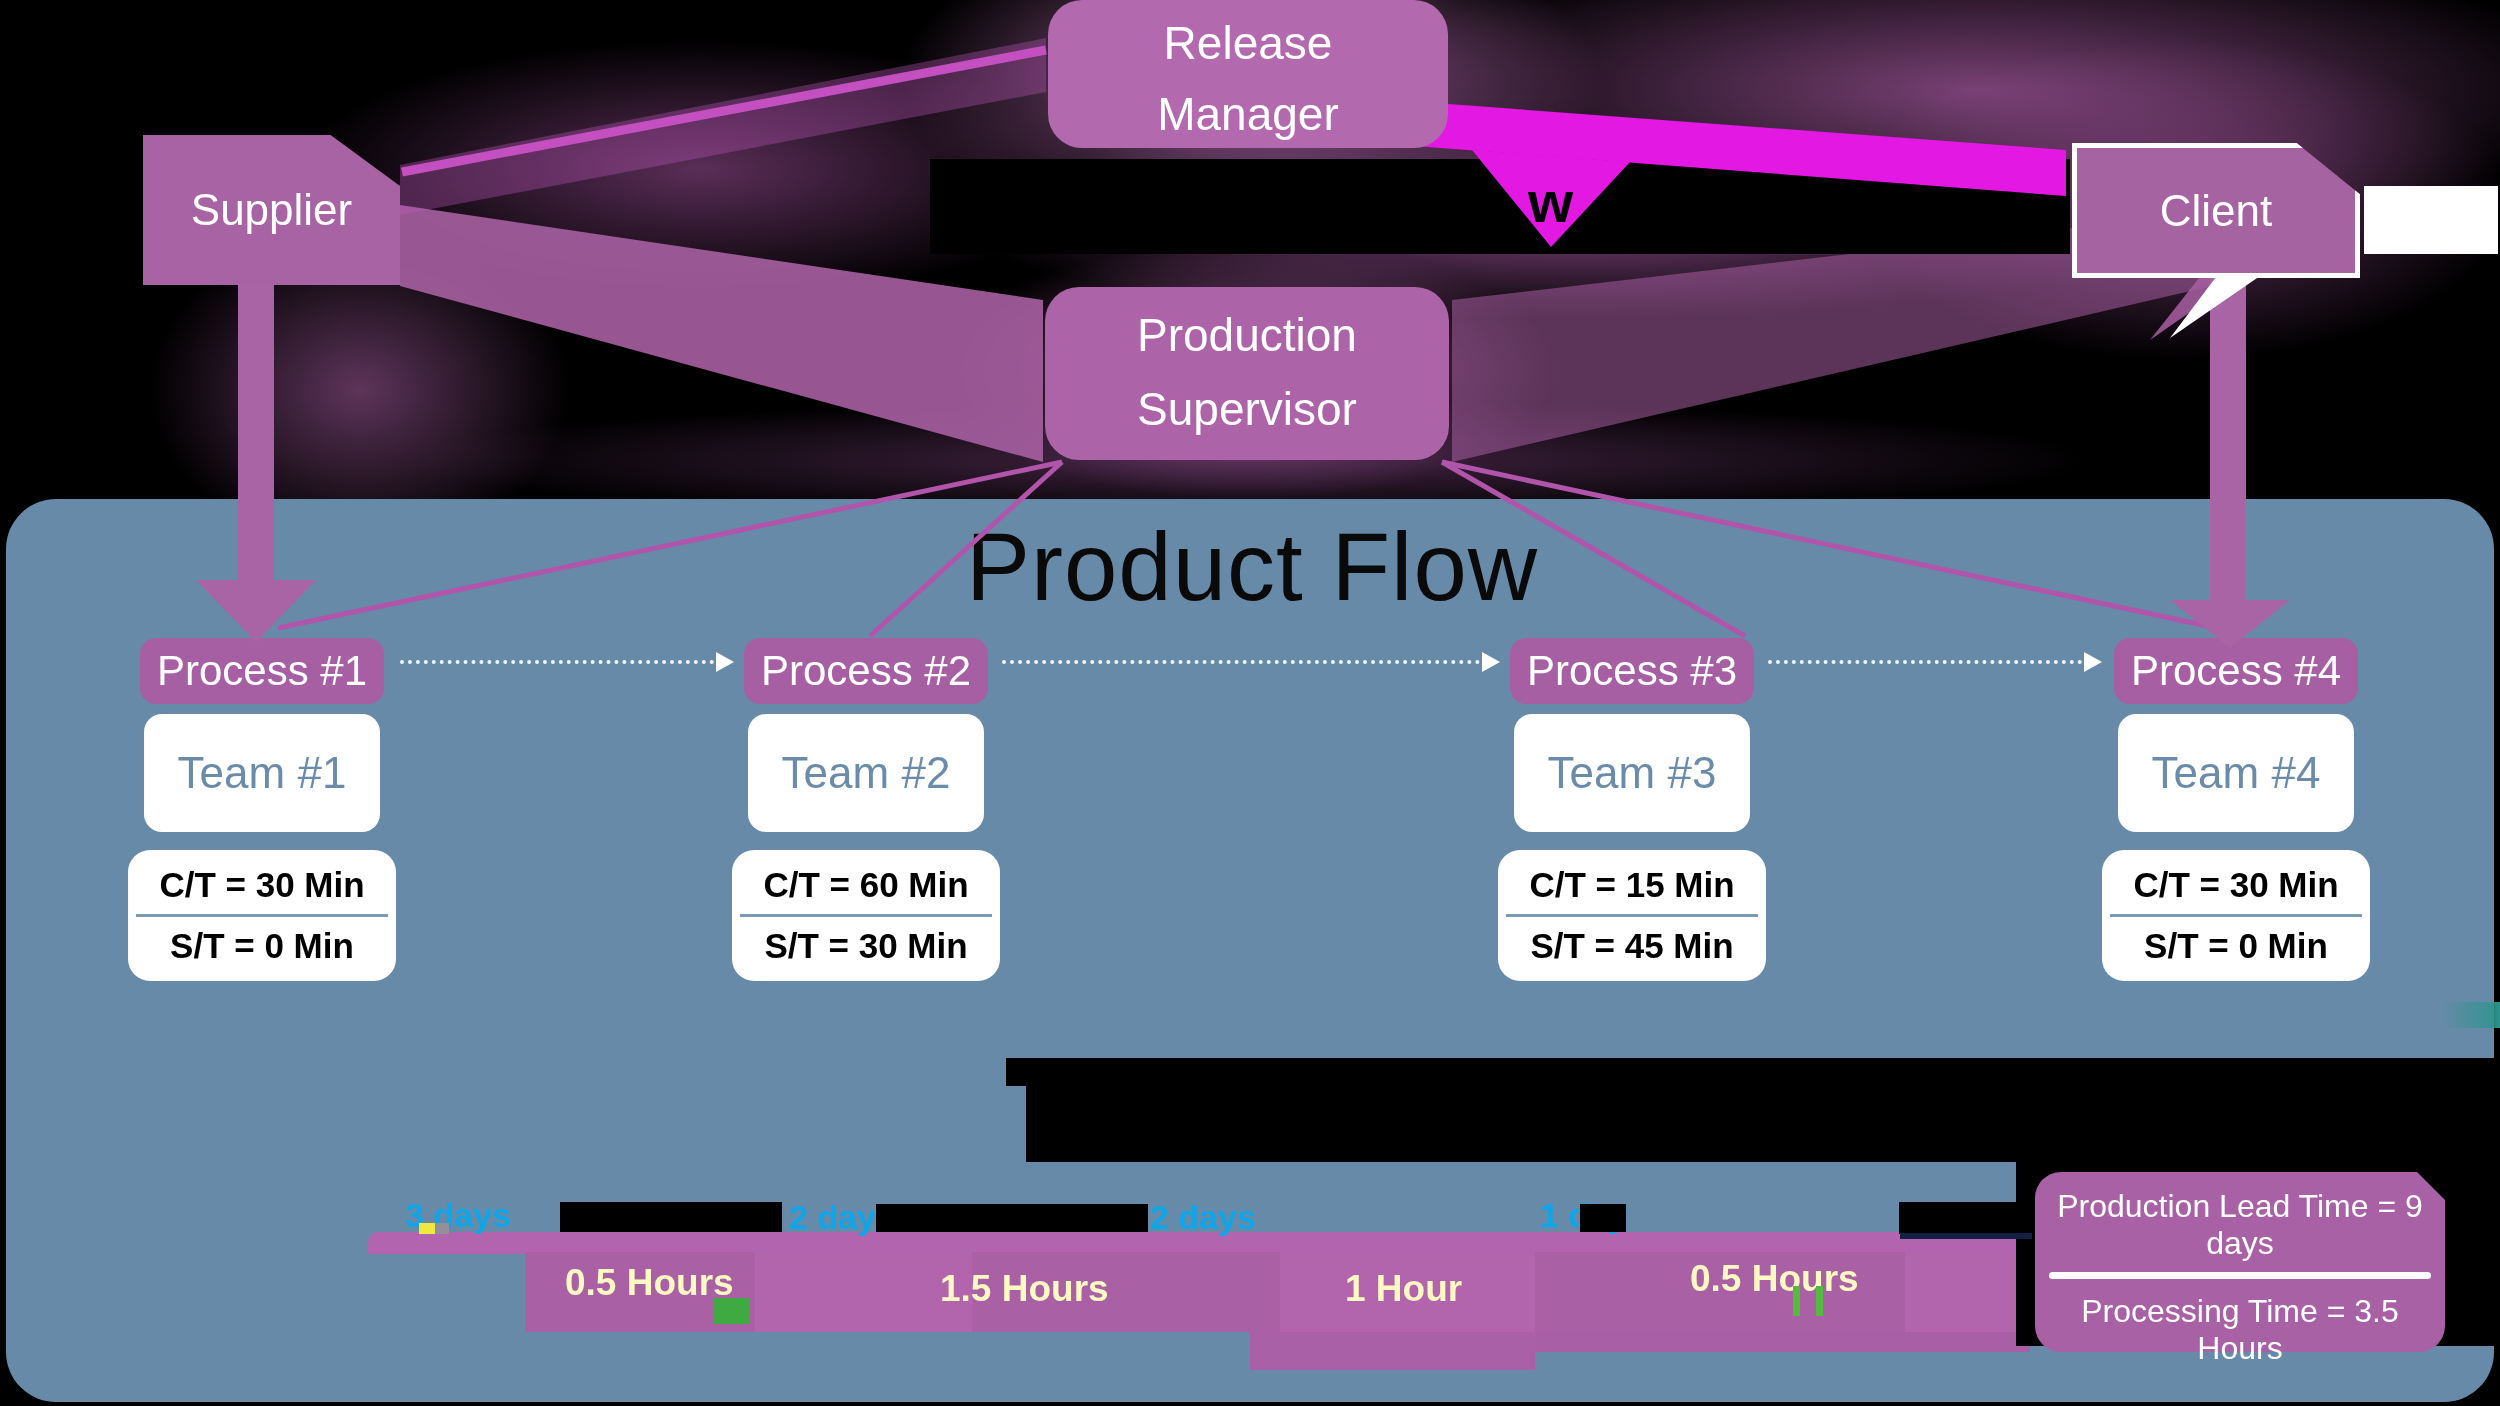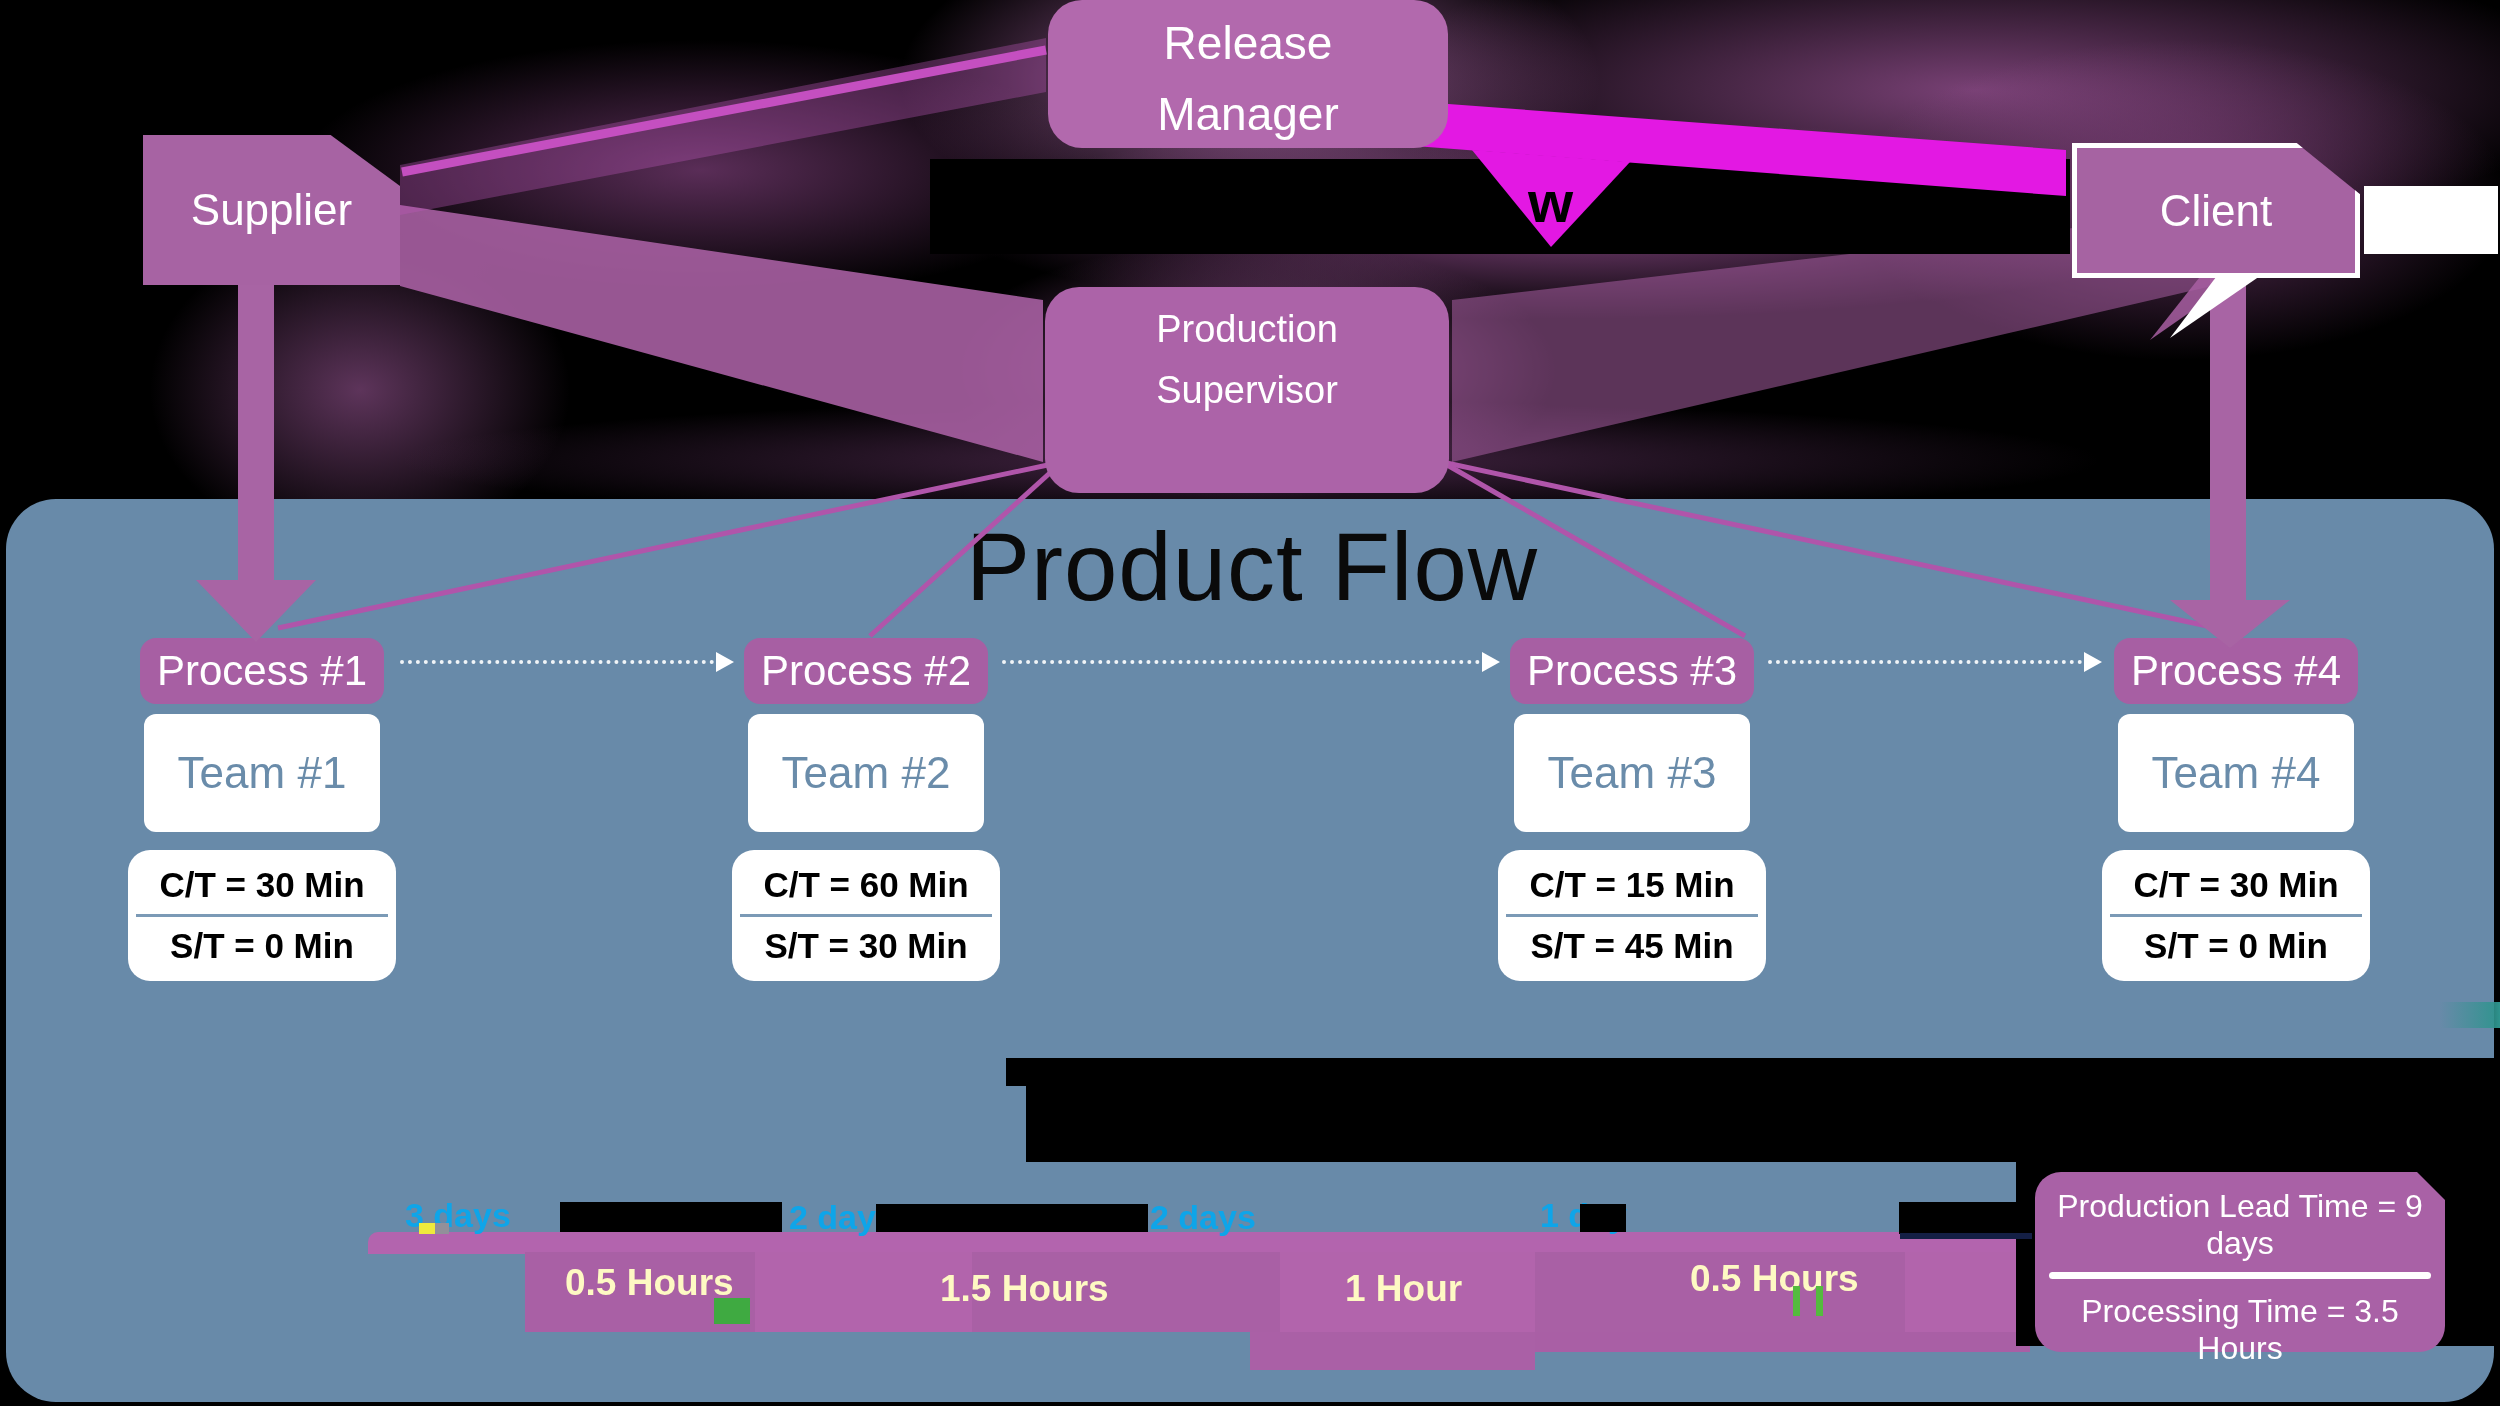--- a/index.html
+++ b/index.html
@@ -4,29 +4,29 @@
 <style>
   html,body{margin:0;padding:0;background:#000;}
   body{width:2500px;height:1406px;overflow:hidden;font-family:"Liberation Sans",sans-serif;}
   .stage{position:relative;width:2500px;height:1406px;background:#000;}
   .abs{position:absolute;}
   .glow{position:absolute;pointer-events:none;}
   .panel{position:absolute;left:6px;top:499px;width:2488px;height:903px;background:#688aa9;border-radius:50px;}
   .pf-title{position:absolute;left:902px;top:512px;width:700px;text-align:center;font-size:96px;font-weight:500;color:#0a0a0a;letter-spacing:1px;}
   .actor{position:absolute;color:#fff;text-align:center;}
   .rm{left:1048px;top:0;width:400px;height:148px;background:#b269ad;border-radius:34px;font-size:46px;line-height:1.55;padding-top:8px;box-sizing:border-box;}
-  .ps{left:1045px;top:287px;width:404px;height:206px;background:#ac63a8;border-radius:34px;font-size:38px;line-height:1.6;padding-top:12px;box-sizing:border-box;}
+  .ps{left:1045px;top:287px;width:404px;height:173px;background:#ac63a8;border-radius:34px;font-size:46px;line-height:1.6;padding-top:12px;box-sizing:border-box;}
   .supplier{left:143px;top:135px;width:257px;height:150px;background:#a763a3;font-size:44px;line-height:150px;clip-path:polygon(0 0,73% 0,100% 34%,100% 100%,0 100%);}
   .client{left:2072px;top:143px;width:288px;height:135px;background:#a663a2;border:5px solid #fff;box-sizing:border-box;font-size:44px;line-height:125px;clip-path:polygon(0 0,78% 0,100% 38%,100% 100%,0 100%);}
   .client-tail-shadow{left:2150px;top:276px;width:92px;height:64px;background:rgba(168,95,162,.85);clip-path:polygon(55% 0,100% 0,0 100%);}
   .client-tail{left:2170px;top:276px;width:90px;height:62px;background:#fff;clip-path:polygon(52% 0,100% 0,0 100%);}
   .client-white-patch{left:2364px;top:186px;width:134px;height:68px;background:#fff;}
   .proc-col{position:absolute;top:638px;width:268px;}
   .p-name{margin:0 12px;height:66px;background:#a75fa3;border-radius:16px;color:#fff;font-size:42px;line-height:66px;text-align:center;}
-  .p-team{margin:10px 16px 0;height:118px;background:#fff;border-radius:12px;color:#6a8caa;font-size:44px;line-height:118px;text-align:center;}
+  .p-team{margin:10px 16px 0;height:118px;background:#fff;border-radius:18px;color:#6a8caa;font-size:44px;line-height:118px;text-align:center;}
   .p-ct{margin:18px 0 0;background:#fff;border-radius:22px;color:#000;font-size:35px;font-weight:700;text-align:center;padding:6px 0;}
   .p-ct .row{height:58px;line-height:58px;}
   .p-ct .div{height:3px;background:#7b9ab6;margin:0 8px;}
   .dotted{position:absolute;top:660px;border-top:4px dotted rgba(255,255,255,.9);}
   .dotted::after{content:'';position:absolute;right:-4px;top:-12px;border-left:18px solid #fff;border-top:10px solid transparent;border-bottom:10px solid transparent;}
   .black-fill{position:absolute;background:#000;}
   .tl-ledge{position:absolute;left:368px;top:1232px;width:2072px;height:22px;background:#b364ae;border-top-left-radius:10px;}
   .tl-band{position:absolute;left:525px;top:1252px;width:1505px;height:80px;background:#a960a5;}
   .tl-shade{position:absolute;background:#b264ac;}
   .tl-low{position:absolute;background:#aa60a6;}

